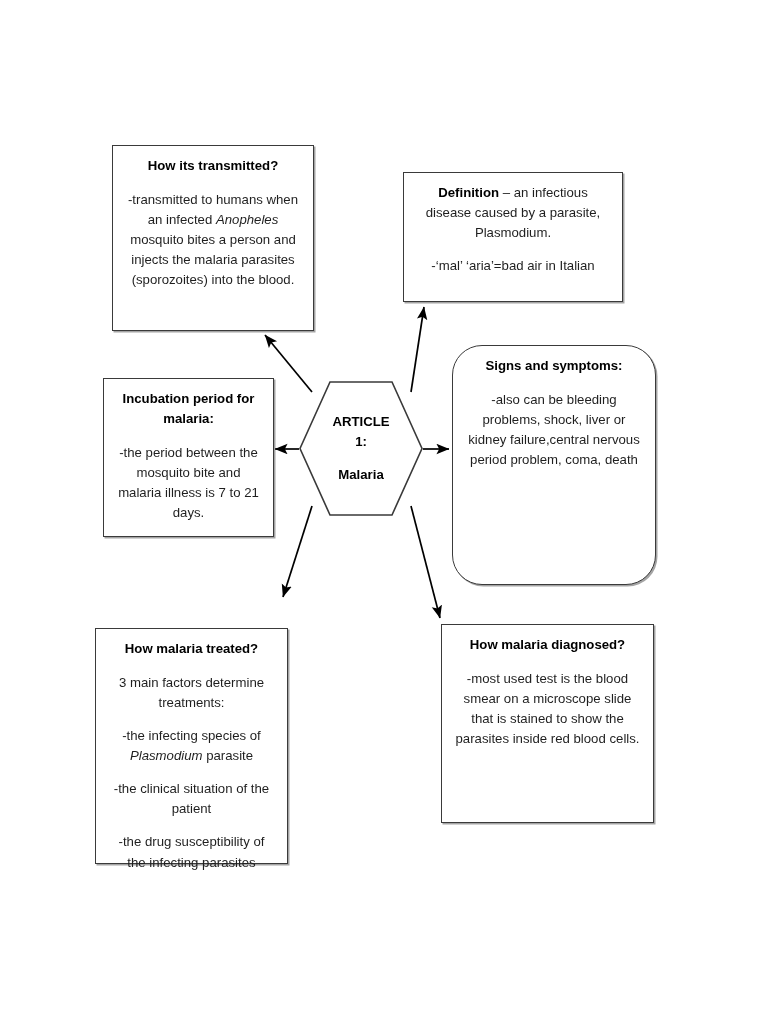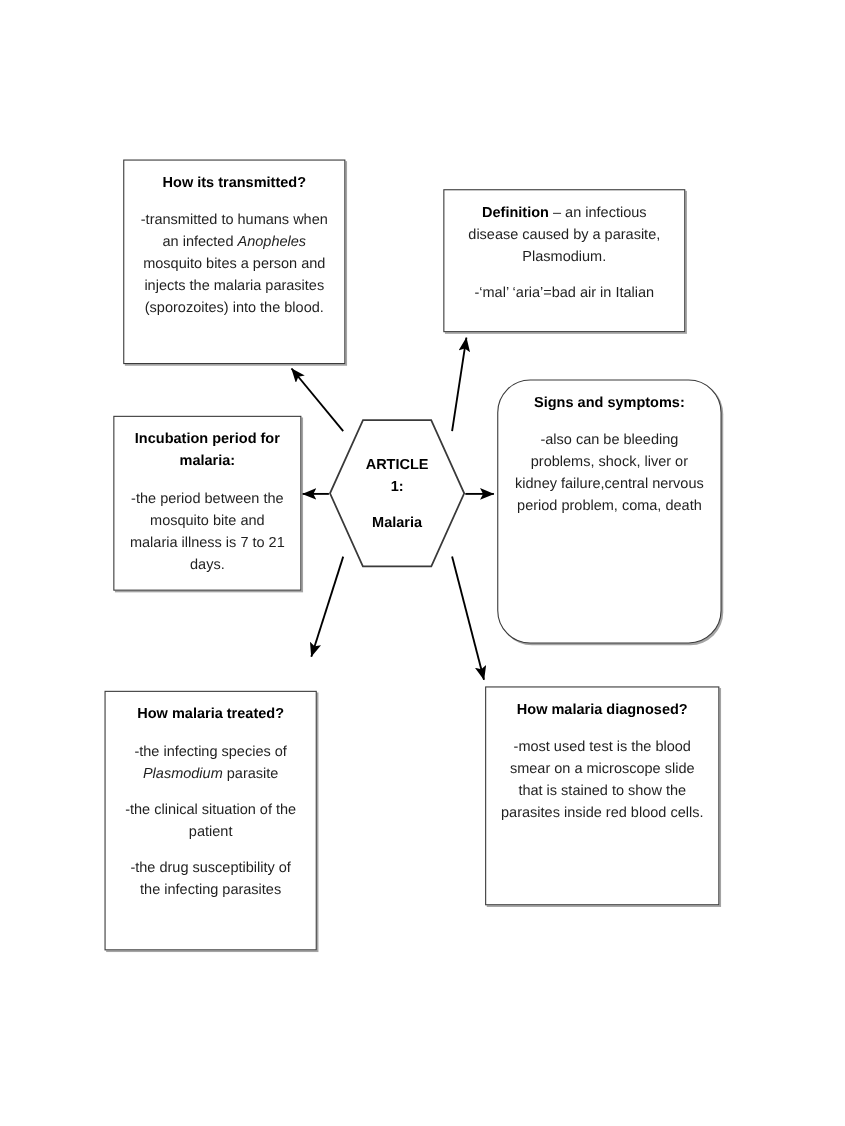--- a/index.html
+++ b/index.html
@@ -140,20 +140,21 @@
     <p>-also can be bleeding problems, shock, liver or kidney failure,central nervous period problem, coma, death</p>
   </div>
 
   <div class="node" id="node-incubation">
     <p class="head">Incubation period for malaria:</p>
     <p>-the period between the mosquito bite and malaria illness is 7 to 21 days.</p>
   </div>
 
   <div class="node" id="node-treated">
     <p class="head">How malaria treated?</p>
+    <p>3 main factors determine treatments:</p>
     <p><span>-the infecting species of </span><span class="it">Plasmodium</span><span> parasite</span></p>
     <p>-the clinical situation of the patient</p>
     <p>-the drug susceptibility of the infecting parasites</p>
   </div>
 
   <div class="node" id="node-diagnosed">
     <p class="head">How malaria diagnosed?</p>
     <p>-most used test is the blood smear on a microscope slide that is stained to show the parasites inside red blood cells.</p>
   </div>
 

